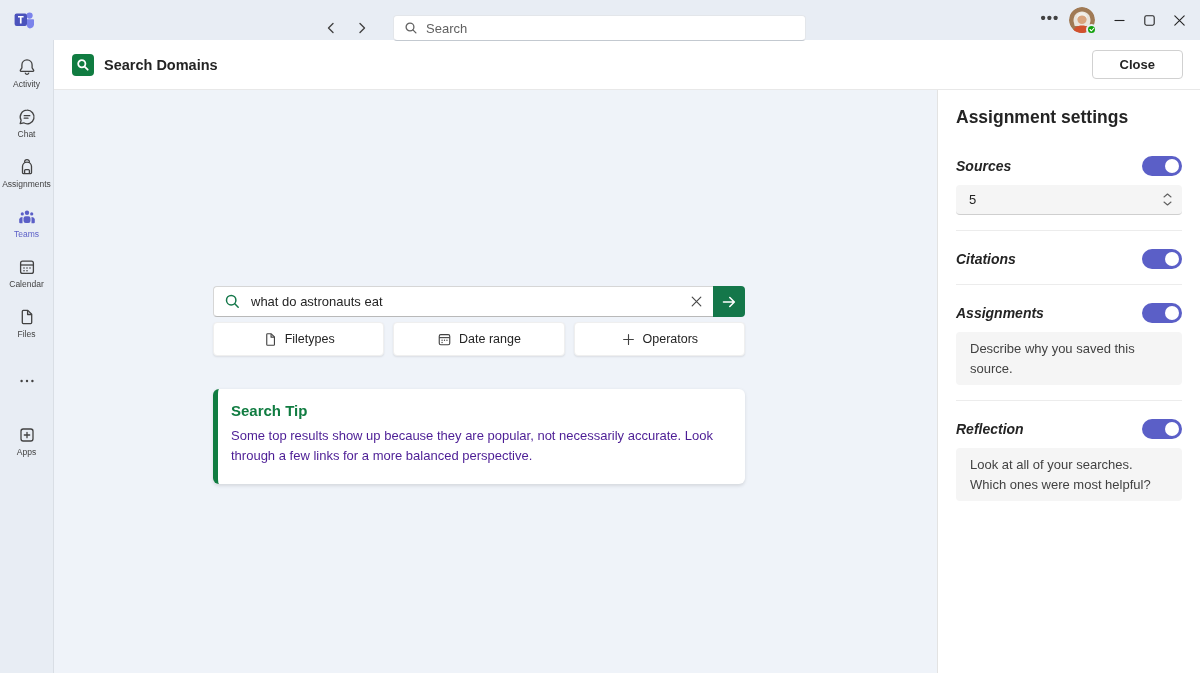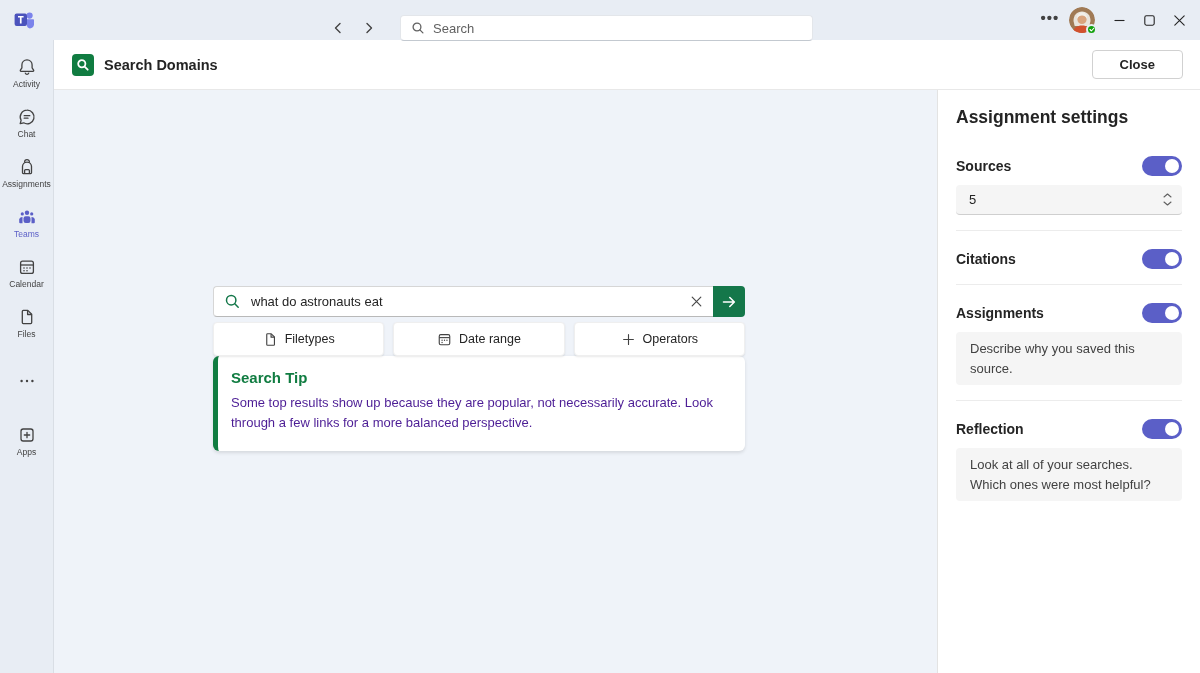--- a/index.html
+++ b/index.html
@@ -3,21 +3,21 @@
 <meta charset="utf-8">
 <style>
   * { margin:0; padding:0; box-sizing:border-box; }
   html,body { width:1200px; height:673px; }
   body { font-family:"Liberation Sans","DejaVu Sans",sans-serif; color:#242424; background:#e8edf4; overflow:hidden; }
   .screen { position:relative; width:1200px; height:673px; display:flex; flex-direction:column; }
 
   
   .titlebar { position:relative; height:40px; background:#e8edf4; flex:0 0 40px; }
   .tb-logo { position:absolute; left:13px; top:9px; width:22px; height:22px; }
-  .tb-center { position:absolute; left:326px; top:0; height:56px; display:flex; align-items:center; gap:7px;justify-content:space-between; }
+  .tb-center { position:absolute; left:319px; top:0; height:56px; display:flex; align-items:center; gap:7px;justify-content:space-between; }
   .nav-btn { width:24px; height:24px; border:none; background:transparent; display:flex; align-items:center; justify-content:center; cursor:pointer; }
   .tb-search { margin-left:12px; width:413px; height:26px; background:#fff; border-radius:4px; border:1px solid #e3e6ea; border-bottom-color:#c3c9d0; display:flex; align-items:center; padding:0 10px; gap:8px; }
   .tb-search span { font-size:13px; color:#616161; }
   .tb-right { position:absolute; right:6px; top:0; height:40px; display:flex; align-items:center; }
   .tb-right .ctl { width:30px; height:30px; border:none; background:transparent; display:flex; align-items:center; justify-content:center; cursor:pointer; }
   .more-dots { letter-spacing:1px; color:#424242; font-size:15px; font-weight:700; padding-bottom:6px; }
   .avatar-wrap { position:relative; width:26px; height:26px; margin:0 9px 0 4px; cursor:pointer; }
   .avatar-wrap svg { border-radius:50%; display:block; }
   .status-badge { position:absolute; right:-2px; bottom:-2px; width:11px; height:11px; border-radius:50%; background:#13a10e; border:2px solid #e8edf4; display:flex; align-items:center; justify-content:center; }
 
@@ -40,29 +40,29 @@
   .body-row { flex:1; display:flex; min-height:0; }
   .canvas { flex:1; background:#eff3f9; min-width:0; }
   .search-area { width:532px; margin:196px 0 0 159px; }
   .search-row { display:flex; height:31px; }
   .search-input { flex:1; background:#fff; border:1px solid #d6d6d6; border-bottom-color:#b9b9b9; border-right:none; border-radius:4px 0 0 4px; display:flex; align-items:center; padding:0 8px 0 10px; gap:10px; }
   .search-input input { flex:1; border:none; outline:none; font-size:13px; color:#242424; font-family:inherit; background:transparent; }
   .clear-btn { border:none; background:transparent; cursor:pointer; display:flex; align-items:center; padding:2px; }
   .go-btn { width:32px; height:31px; background:#14774a; border:none; border-radius:0 4px 4px 0; cursor:pointer; display:flex; align-items:center; justify-content:center; }
   .filter-row { display:flex; gap:9px; margin-top:5px; }
   .filter-btn { flex:1; height:34px; background:#fff; border:1px solid #efefef; border-radius:4px; box-shadow:0 1px 2px rgba(0,0,0,.09); display:flex; align-items:center; justify-content:center; gap:7px; font-size:12.5px; color:#242424; cursor:pointer; font-family:inherit; }
-  .tip-card { background:#fff; border-radius:6px; border-left:5px solid #107c41; box-shadow:0 1.6px 3.6px rgba(0,0,0,.11); padding:13px 16px 18px 13px; }
+  .tip-card { margin-top:33px; background:#fff; border-radius:6px; border-left:5px solid #107c41; box-shadow:0 1.6px 3.6px rgba(0,0,0,.11); padding:13px 16px 18px 13px; }
   .tip-title { font-size:15px; font-weight:700; color:#107c41; }
   .tip-body { margin-top:7px; font-size:13px; color:#4c1d95; line-height:1.55; }
 
   
   .settings { width:263px; flex:0 0 263px; background:#fff; border-left:1px solid #e3e3e3; padding:17px 18px 0 18px; overflow:hidden; }
   .settings h2 { font-size:17.5px; font-weight:700; color:#242424; }
   .srow { display:flex; align-items:center; justify-content:space-between; }
-  .srow .slabel { font-size:14px; font-weight:700; }
+  .srow .slabel { font-size:14px; font-weight:700;font-style:italic; }
   .row-sources { margin-top:28px; }
   .toggle { width:40px; height:20px; border-radius:10px; background:#5b5fc7; position:relative; border:none; cursor:pointer; }
   .toggle .knob { position:absolute; top:3px; right:3px; width:14px; height:14px; border-radius:50%; background:#fff; }
   .num-input { margin-top:9px; height:30px; background:#f5f5f5; border-radius:4px; border-bottom:1px solid #cfcfcf; display:flex; align-items:center; padding:0 8px 0 13px; }
   .num-input .val { flex:1; font-size:13px; color:#242424; }
   .spin { display:flex; flex-direction:column; gap:3px; align-items:center; cursor:pointer; padding:2px; }
   .sdivider { border:none; border-top:1px solid #ececec; margin:15px 0 18px 0; }
   .note { margin-top:9px; background:#f5f5f5; border-radius:4px; padding:7px 14px; font-size:13px; color:#424242; line-height:1.5; }
 </style>
 </head>

